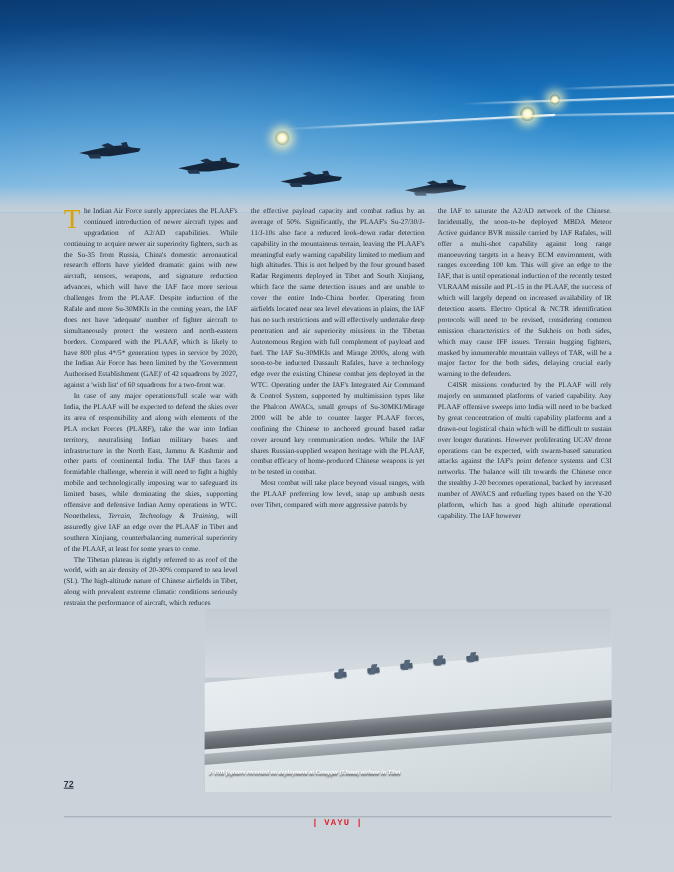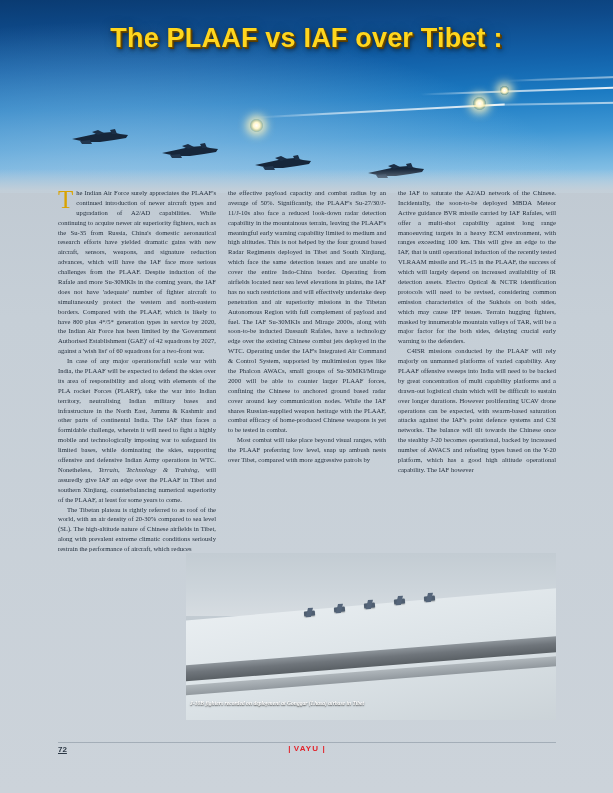--- a/index.html
+++ b/index.html
@@ -191,34 +191,34 @@
     position: absolute;
     left: 58px;
     top: 742px;
     width: 498px;
     height: 1px;
     background: rgba(90,105,120,0.35);
   }
   .page-number {
     position: absolute;
     left: 58px;
-    top: 745px;
+    top: 708px;
     font-family: "Liberation Sans", sans-serif;
     font-size: 8px;
     font-weight: bold;
     color: #2b3744;
     text-decoration: underline;
   }
   .vayu-mark {
     position: absolute;
     left: 0;
     top: 744px;
     width: 613px;
     text-align: center;
-    font-family: Liberation Sans, sans-serif;
+    font-family: Liberation Mono, monospace;
     font-size: 8px;
     font-weight: bold;
     letter-spacing: 1.1px;
     color: #e2232b;
   }
   .vayu-mark .bar {
     color: #e2232b;
     font-weight: bold;
     letter-spacing: 0;
   }
@@ -259,21 +259,20 @@
     </svg>
     <svg class="jet" style="left:366px; top:163px;" viewBox="0 0 62 17">
       <path d="M2 10 L16 7 L30 4 L42 3 L50 5 L58 6 L56 9 L44 11 L30 13 L16 13 Z" fill="#16263a"></path>
       <path d="M22 3 L28 1 L34 4 L28 6 Z" fill="#1b2e45"></path>
       <path d="M40 1 L45 0 L47 5 L42 5 Z" fill="#1b2e45"></path>
       <path d="M10 12 L20 11 L22 15 L12 15 Z" fill="#22374f"></path>
     </svg>
   </div>
 
   <div class="title-block">
-    <span class="title-line">The PLAAF vs IAF over Tibet :</span>
   </div>
 
   <div class="columns">
 
     <div class="col col-left">
       <p class="first"><span class="dropcap">T</span><span>he Indian Air Force surely appreciates the PLAAF's continued introduction of newer aircraft types and upgradation of A2/AD capabilities. While continuing to acquire newer air superiority fighters, such as the Su-35 from Russia, China's domestic aeronautical research efforts have yielded dramatic gains with new aircraft, sensors, weapons, and signature reduction advances, which will have the IAF face more serious challenges from the PLAAF. Despite induction of the Rafale and more Su-30MKIs in the coming years, the IAF does not have 'adequate' number of fighter aircraft to simultaneously protect the western and north-eastern borders. Compared with the PLAAF, which is likely to have 800 plus 4*/5* generation types in service by 2020, the Indian Air Force has been limited by the 'Government Authorised Establishment (GAE)' of 42 squadrons by 2027, against a 'wish list' of 60 squadrons for a two-front war.</span></p>
       <p><span>In case of any major operations/full scale war with India, the PLAAF will be expected to defend the skies over its area of responsibility and along with elements of the PLA rocket Forces (PLARF), take the war into Indian territory, neutralising Indian military bases and infrastructure in the North East, Jammu &amp; Kashmir and other parts of continental India. The IAF thus faces a formidable challenge, wherein it will need to fight a highly mobile and technologically imposing war to safeguard its limited bases, while dominating the skies, supporting offensive and defensive Indian Army operations in WTC. Nonetheless, </span><span class="ital">Terrain, Technology &amp; Training</span><span>, will assuredly give IAF an edge over the PLAAF in Tibet and southern Xinjiang, counterbalancing numerical superiority of the PLAAF, at least for some years to come.</span></p>
       <p><span>The Tibetan plateau is rightly referred to as roof of the world, with an air density of 20-30% compared to sea level (SL). The high-altitude nature of Chinese airfields in Tibet, along with prevalent extreme climatic conditions seriously restrain the performance of aircraft, which reduces</span></p>
     </div>
 

